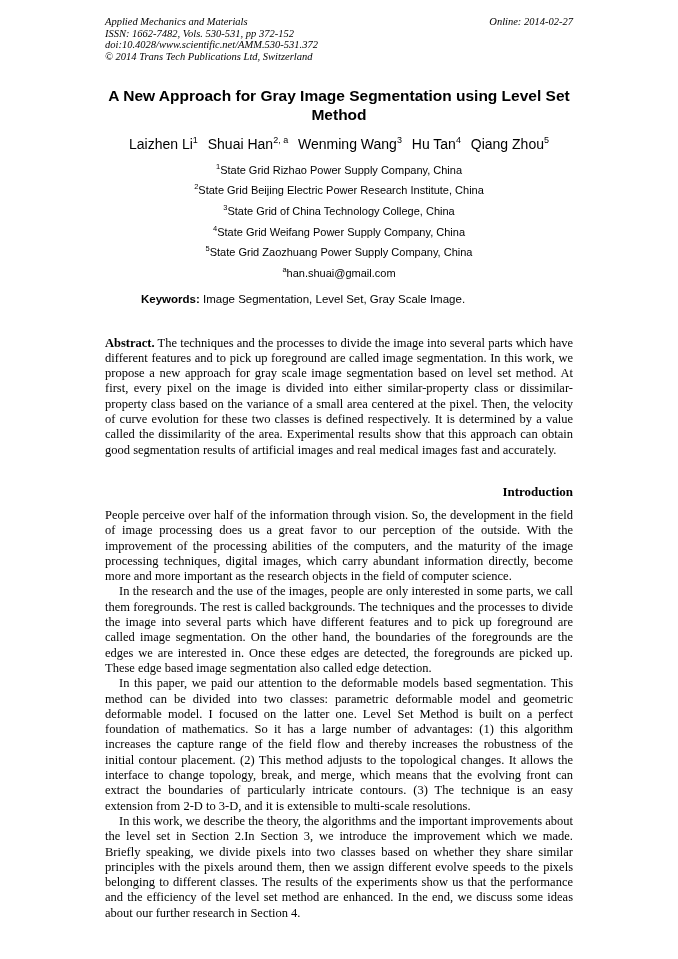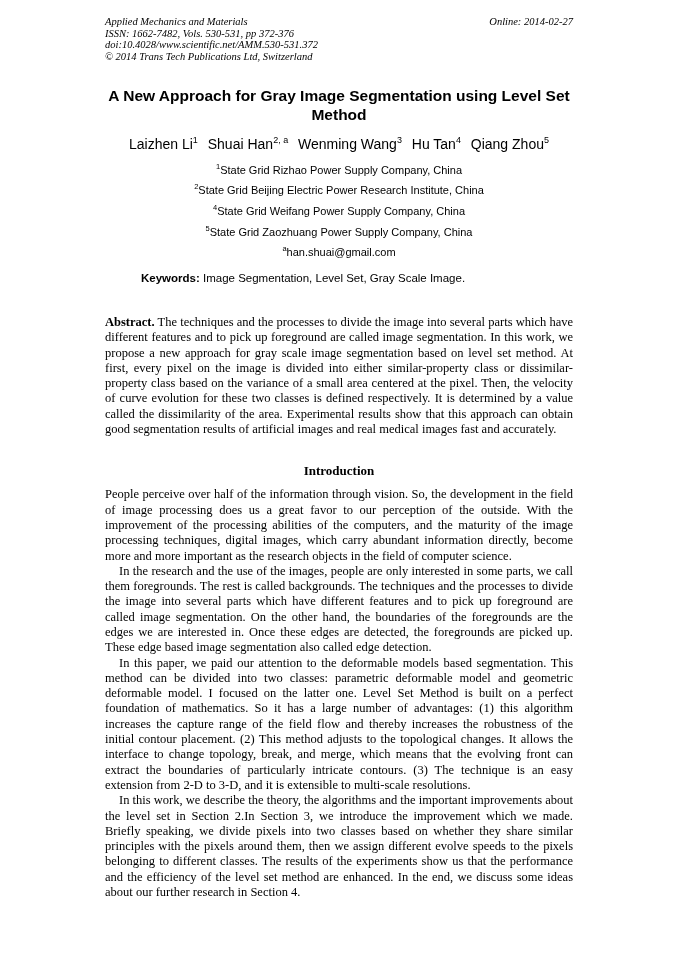--- a/index.html
+++ b/index.html
@@ -74,54 +74,55 @@
   }
   .abstract { margin-top: 29px; }
   .abstract .abs-label { font-weight: bold; }
 
   .section-heading {
     margin: 26px 0 0 0;
     font-family: "Liberation Serif", "DejaVu Serif", serif;
     font-weight: bold;
     font-size: 13px;
     line-height: 15px;
-    text-align: center;
+    text-align: right;
   }
   .section-body { margin-top: 9px; }
   .section-body p { margin: 0; }
   .section-body p.indent { text-indent: 14px; }
 </style>
 </head>
 <body>
 
 <div class="page">
 
   <div class="jheader">
     <div class="jheader-left">
       <div>Applied Mechanics and Materials</div>
-      <div>ISSN: 1662-7482, Vols. 530-531, pp 372-376</div>
+      <div>ISSN: 1662-7482, Vols. 530-531, pp 372-152</div>
       <div>doi:10.4028/www.scientific.net/AMM.530-531.372</div>
       <div>© 2014 Trans Tech Publications Ltd, Switzerland</div>
     </div>
     <div class="jheader-right">Online: 2014-02-27</div>
   </div>
 
   <h1 class="paper-title">A New Approach for Gray Image Segmentation using Level Set Method</h1>
 
   <div class="authors">
     <span class="author"><span>Laizhen Li</span><sup>1</sup></span>
     <span class="author"><span>Shuai Han</span><sup>2, a</sup></span>
     <span class="author"><span>Wenming Wang</span><sup>3</sup></span>
     <span class="author"><span>Hu Tan</span><sup>4</sup></span>
     <span class="author"><span>Qiang Zhou</span><sup>5</sup></span>
   </div>
 
   <div class="affiliations">
     <div><sup>1</sup><span>State Grid Rizhao Power Supply Company, China</span></div>
     <div><sup>2</sup><span>State Grid Beijing Electric Power Research Institute, China</span></div>
+    <div><sup>3</sup><span>State Grid of China Technology College, China</span></div>
     <div><sup>4</sup><span>State Grid Weifang Power Supply Company, China</span></div>
     <div><sup>5</sup><span>State Grid Zaozhuang Power Supply Company, China</span></div>
     <div><sup>a</sup><span>han.shuai@gmail.com</span></div>
   </div>
 
   <div class="keywords">
     <span class="kw-label">Keywords:</span><span> Image Segmentation, Level Set, Gray Scale Image.</span>
   </div>
 
   <div class="body-text abstract">

